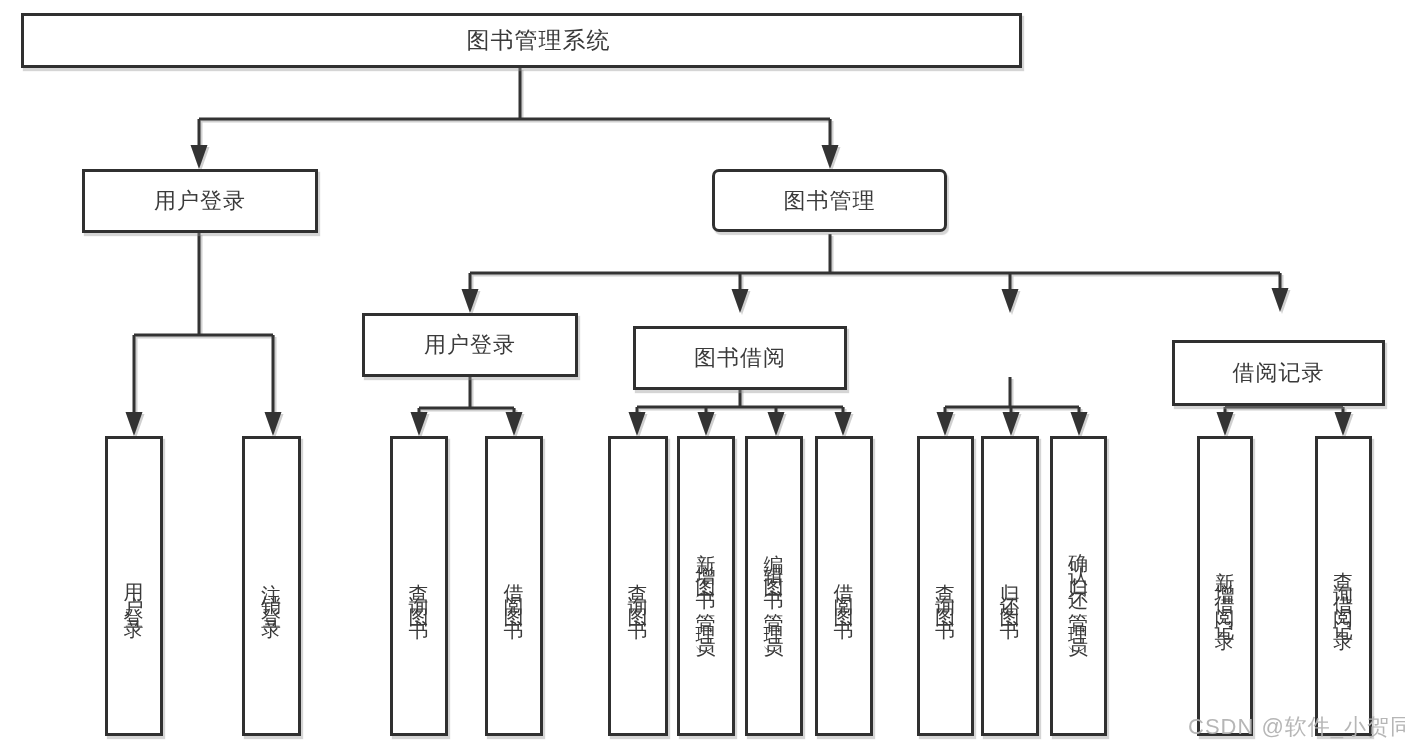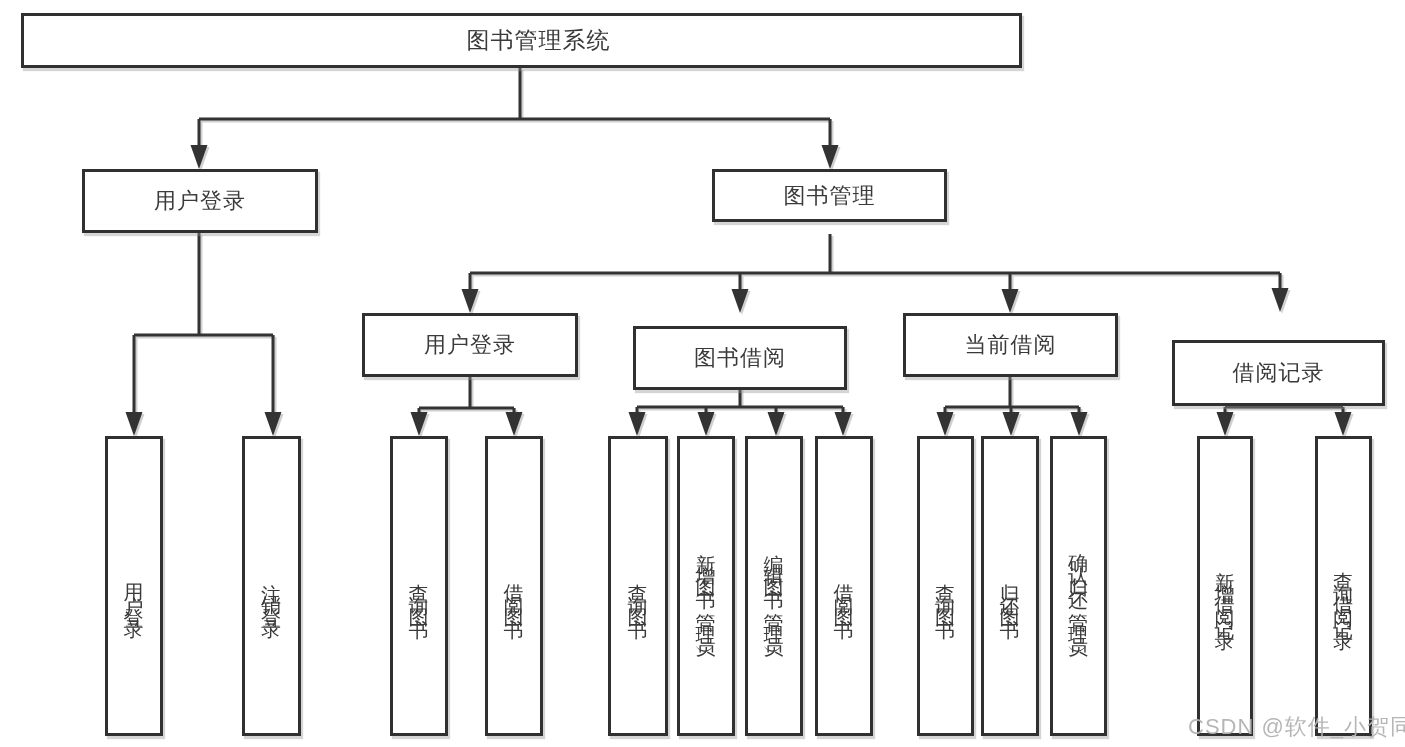--- a/index.html
+++ b/index.html
@@ -94,32 +94,29 @@
     </g>
   </svg>
 
   <div class="node hbox root-box" style="left:21px; top:13px; width:1001px; height:55px;padding-left:34px;">
     <span>图书管理系统</span>
   </div>
 
   <div class="node hbox" style="left:82px; top:169px; width:236px; height:64px;">
     <span>用户登录</span>
   </div>
-  <div class="node hbox" style="left:712px; top:169px; width:235px; height:53px;">
+  <div class="node hbox" style="left:712px; top:169px; width:235px; height:63px;border-radius:7px;">
     <span>图书管理</span>
   </div>
 
   <div class="node hbox" style="left:362px; top:313px; width:216px; height:64px;">
     <span>用户登录</span>
   </div>
   <div class="node hbox" style="left:633px; top:326px; width:214px; height:64px;">
     <span>图书借阅</span>
-  </div>
-  <div class="node hbox" style="left:903px; top:313px; width:215px; height:64px;">
-    <span>当前借阅</span>
   </div>
   <div class="node hbox" style="left:1172px; top:312px; width:213px; height:66px;margin-top:28px;">
     <span>借阅记录</span>
   </div>
 
   <div class="node vbox" style="left:105px; top:436px; width:58px; height:300px;">
     <span class="vtext">用户登录</span>
   </div>
   <div class="node vbox" style="left:242px; top:436px; width:59px; height:300px;">
     <span class="vtext">注销登录</span>

